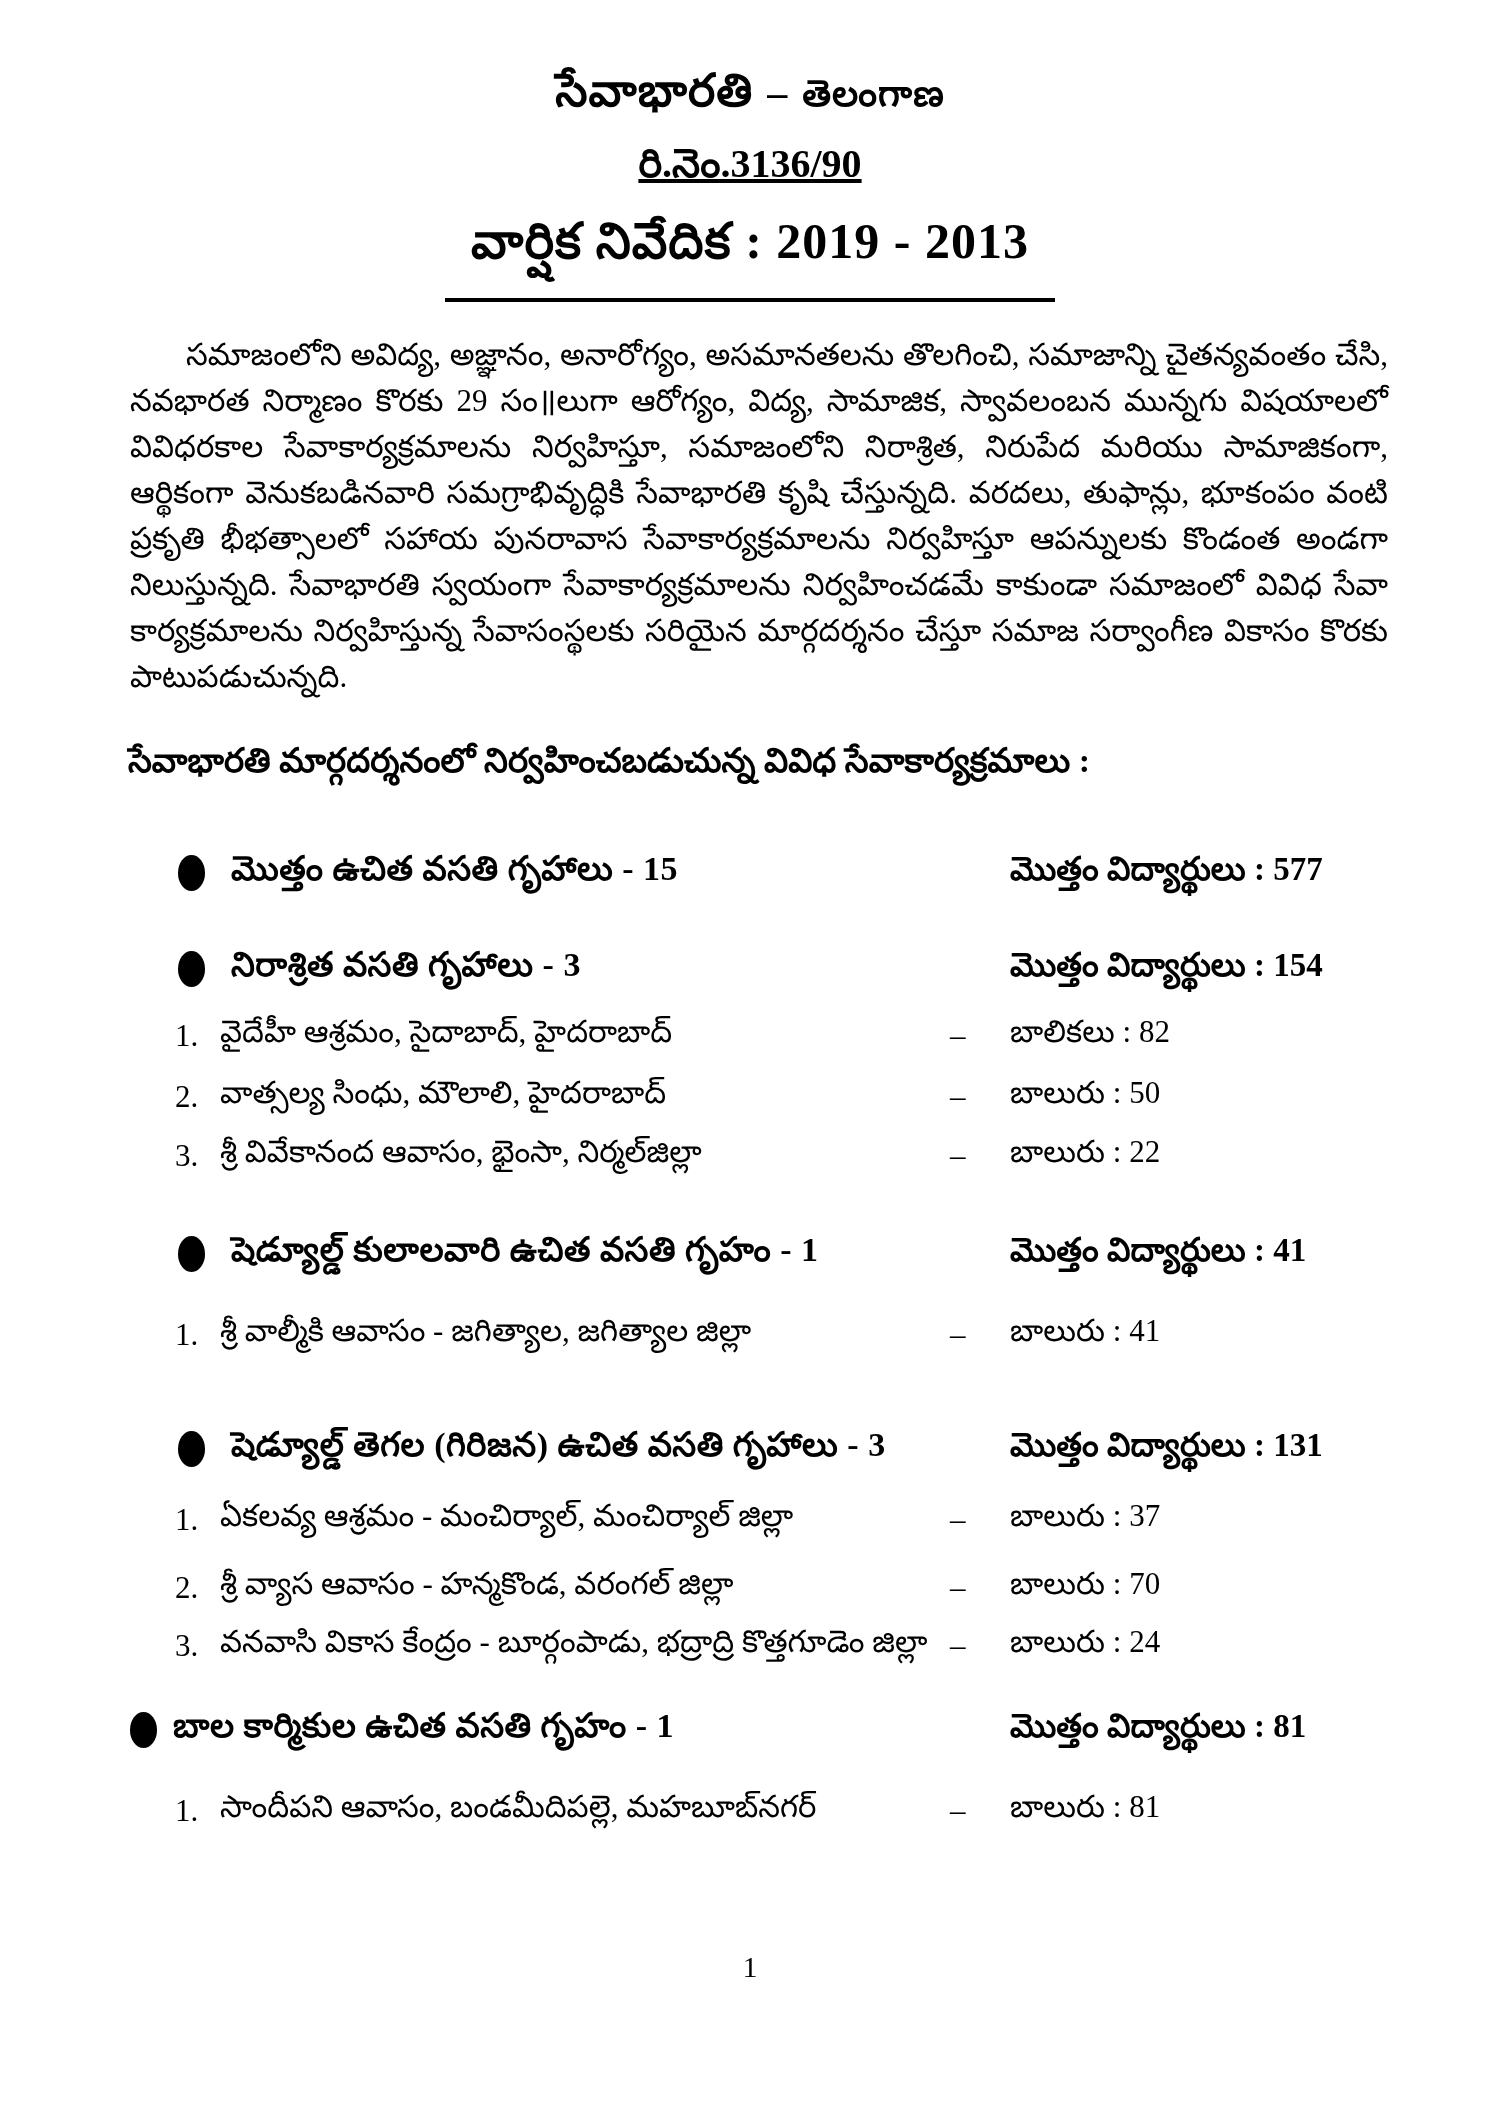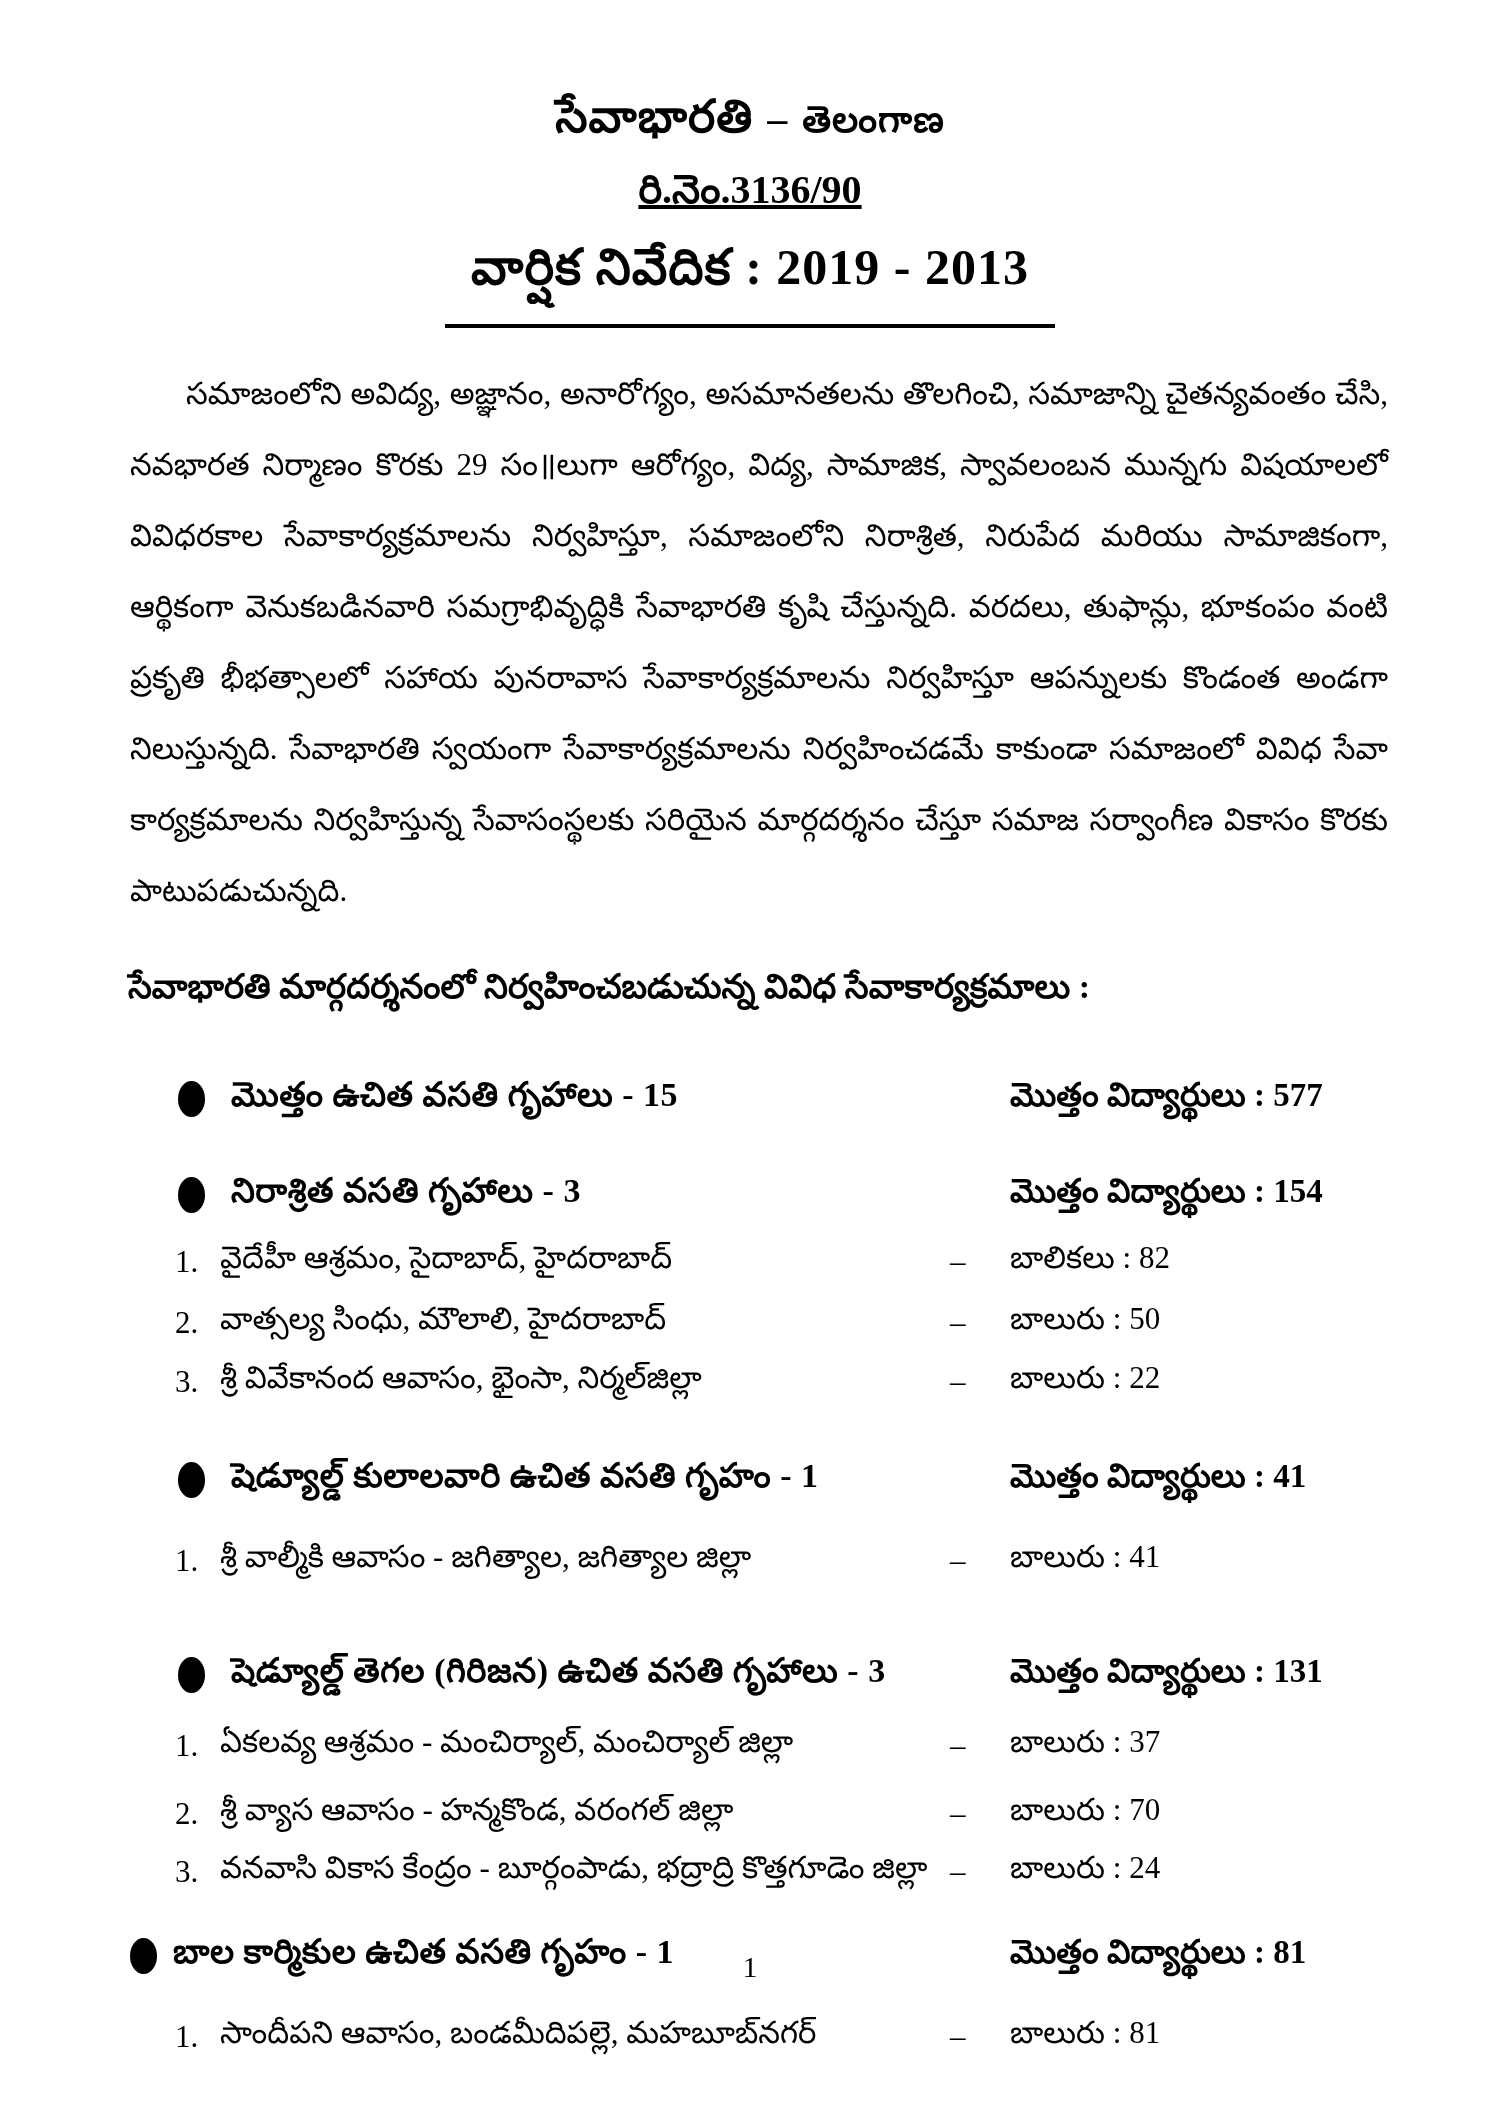--- a/index.html
+++ b/index.html
@@ -6,38 +6,38 @@
   .doc{
     position:relative;
     width:1500px;
     height:2122px;
     margin:0 auto;
     background:#ffffff;
     color:#000000;
     font-family:"Liberation Serif","DejaVu Serif",serif;
     overflow:hidden;
   }
-  .header{text-align:center;padding-top:90px;}
+  .header{text-align:center;padding-top:64px;}
   .org-line{font-size:46px;font-weight:bold;letter-spacing:1px;}
   .org-line .sep{font-size:40px;padding:0 14px;}
   .org-line .region{font-size:37px;}
   .regno{margin-top:12px;font-size:40px;font-weight:bold;text-decoration:underline;}
   .main-heading{margin-top:16px;}
   .main-heading .hd{
     display:inline-block;
     font-size:50px;
     font-weight:900;
     letter-spacing:1px;
     border-bottom:4px solid #000;
     padding:0 26px 16px 26px;
   }
   .intro{
     margin:30px 112px 0 130px;
     font-size:31px;
-    line-height:71px;
+    line-height:46px;
     text-align:justify;
     text-indent:56px;
   }
   .programs-heading{
     margin:42px 112px 0 128px;
     font-size:34px;
     font-weight:bold;
   }
   .sections{margin:0 110px 0 130px;font-size:31px;}
   .sec-row{display:flex;align-items:center;}

